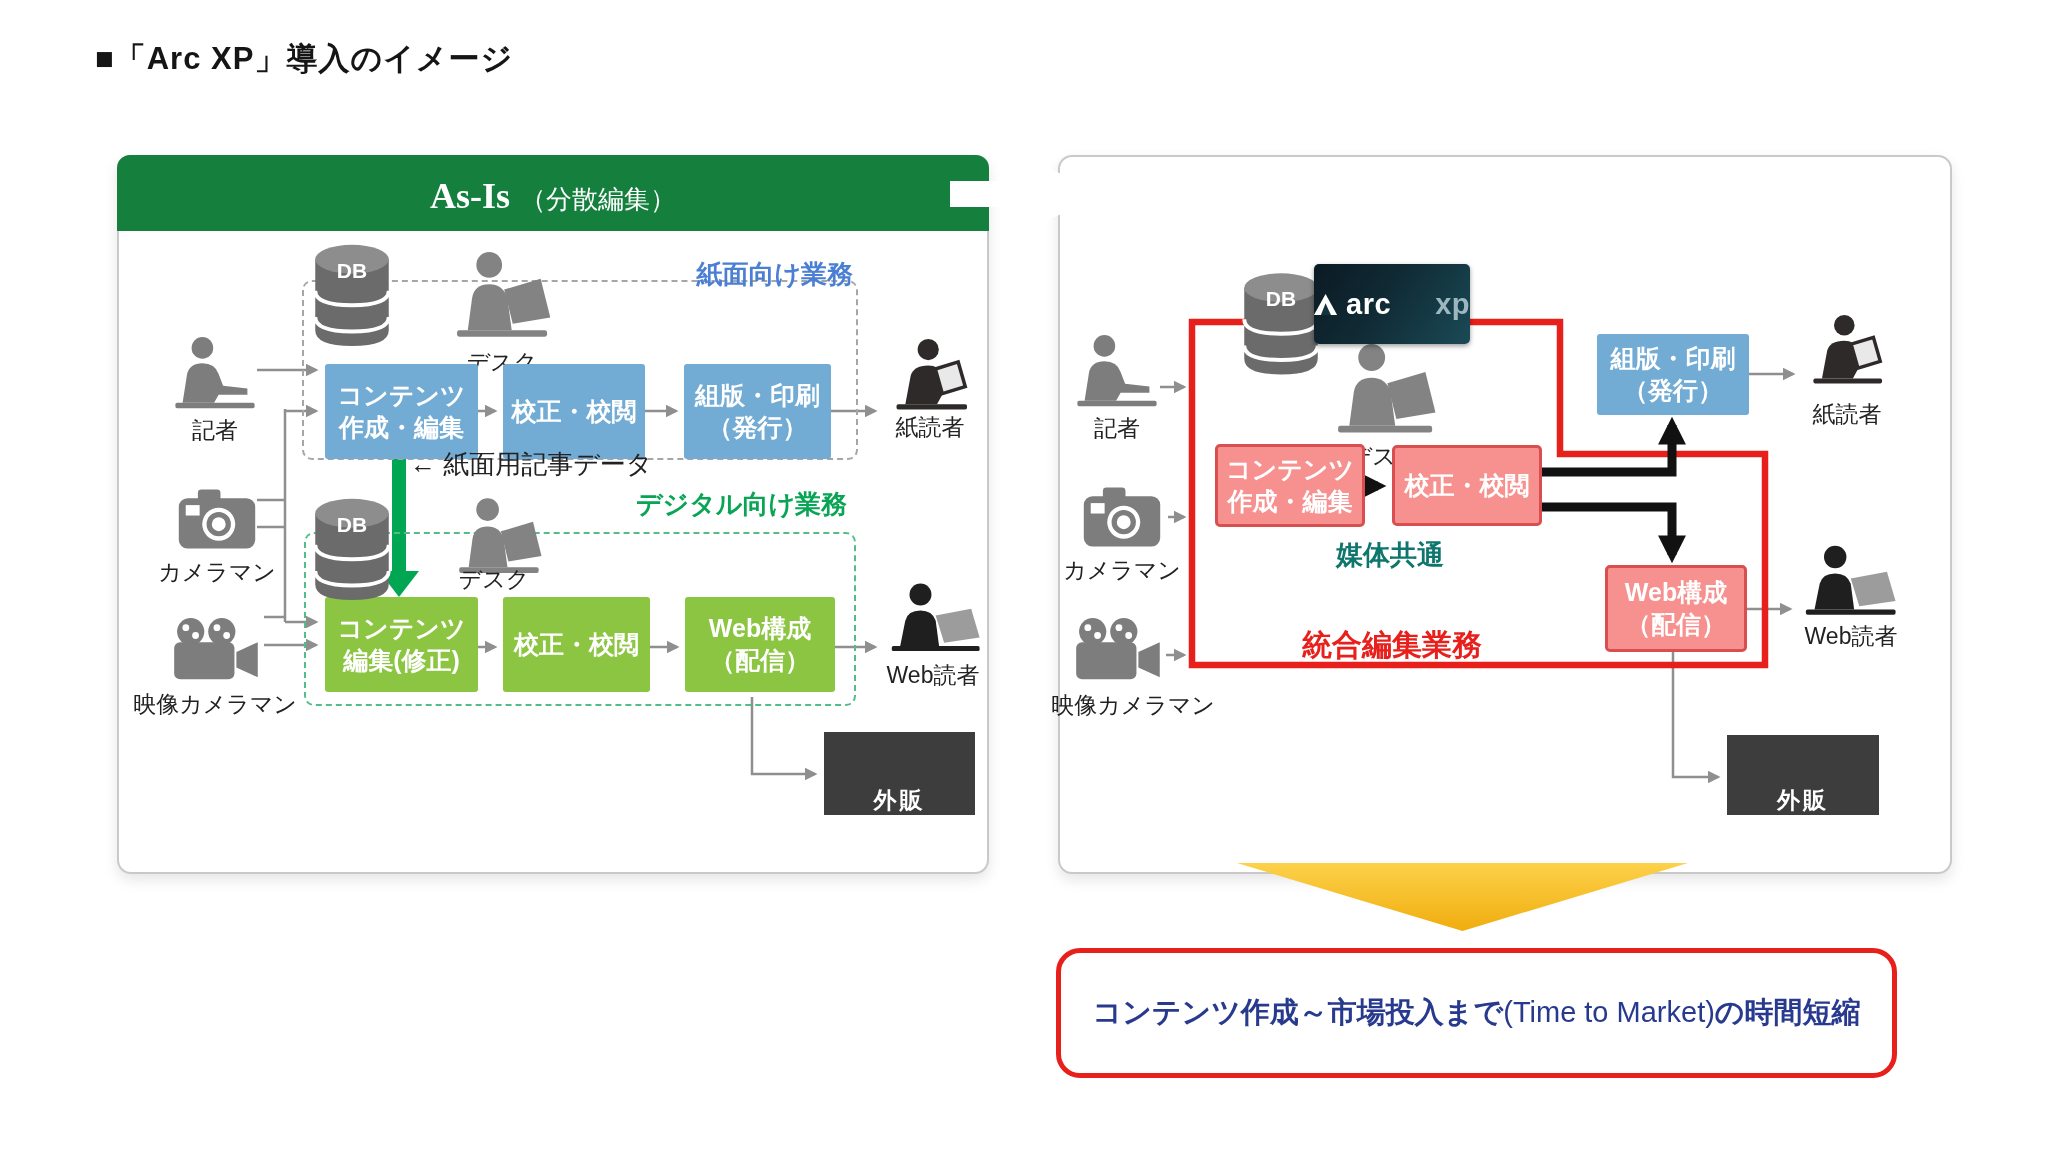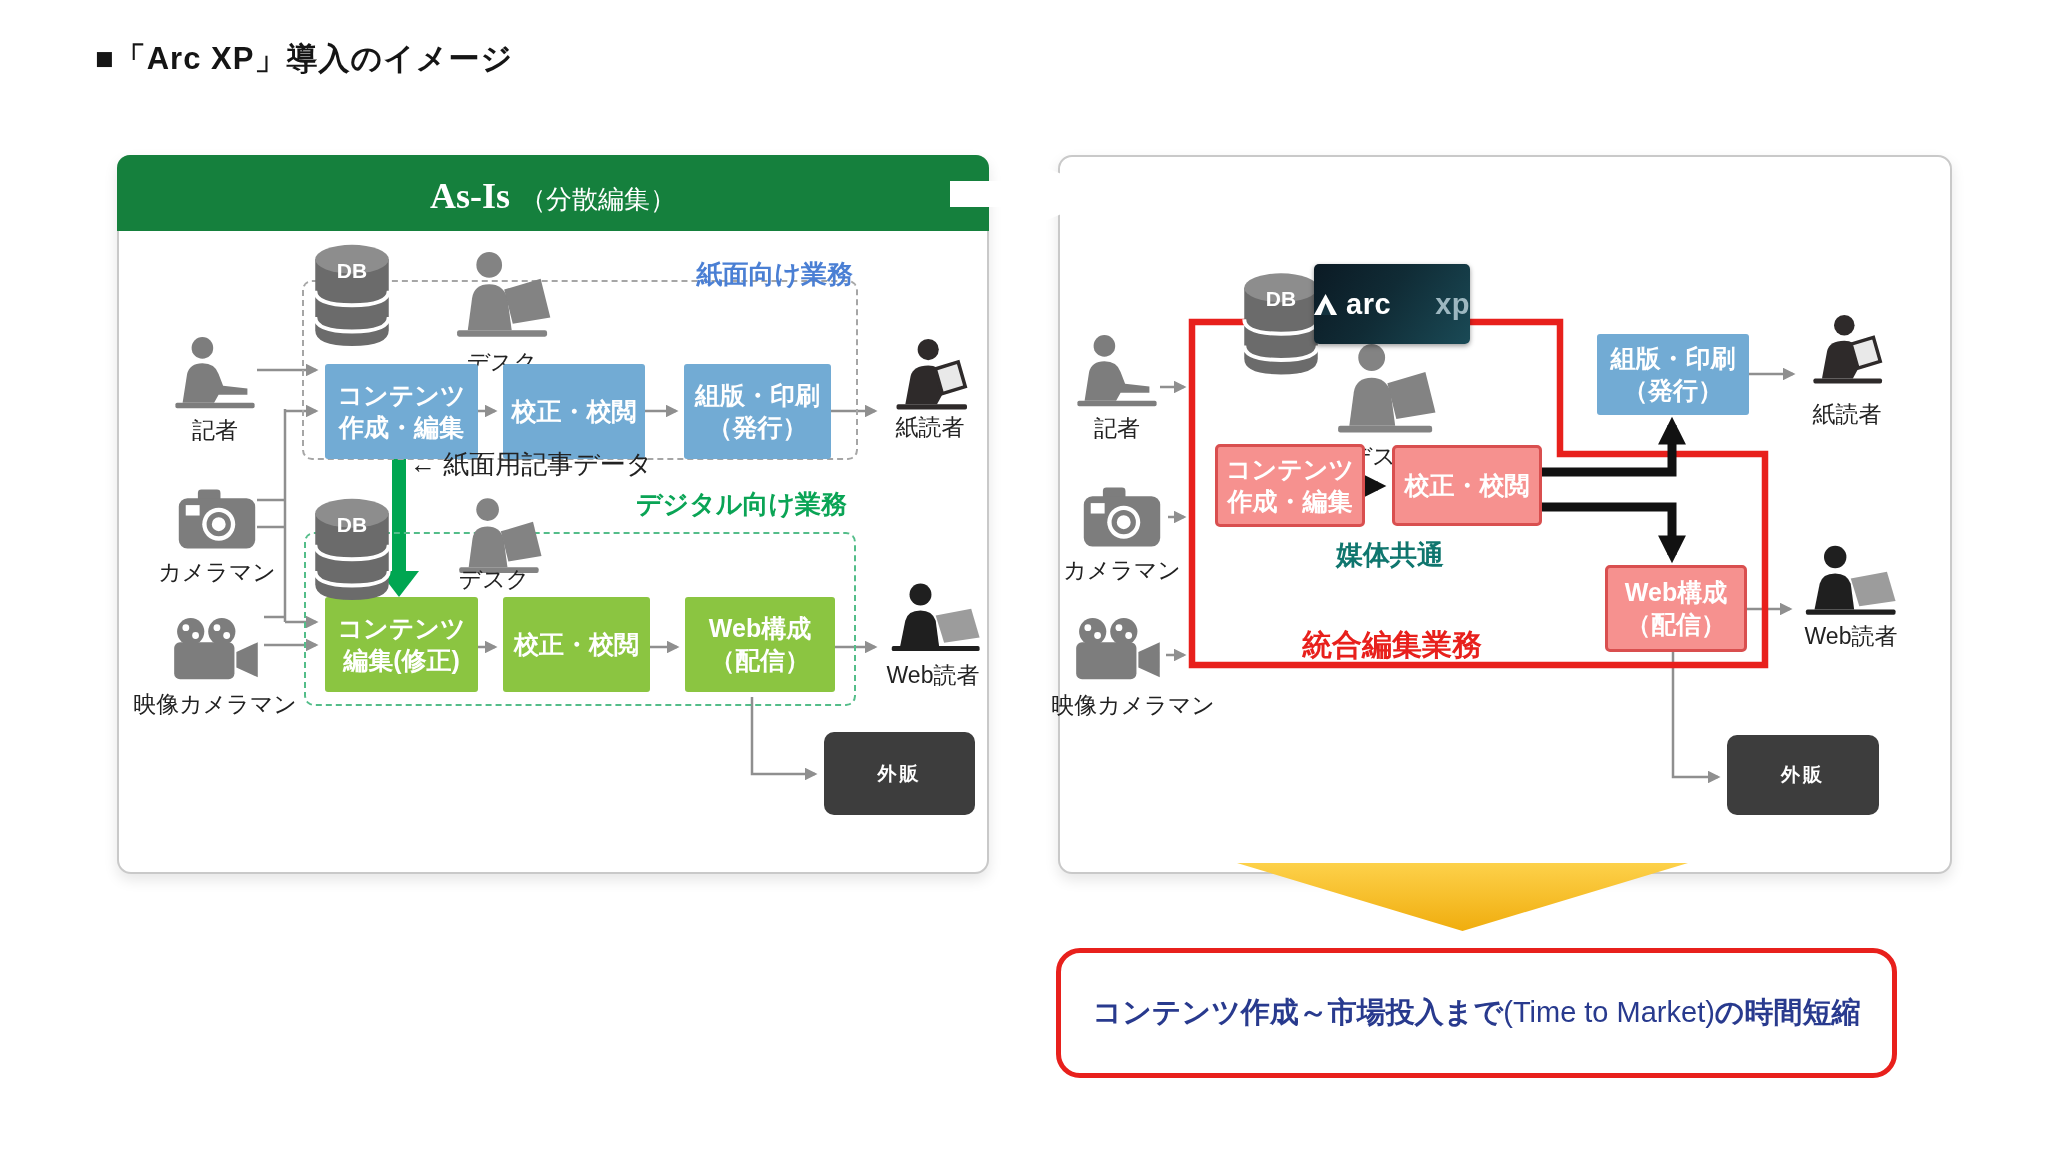--- a/index.html
+++ b/index.html
@@ -19,21 +19,21 @@
   .block-arrow{position:absolute;left:950px;top:156px;width:156px;height:76px;background:#fff;z-index:30;
     clip-path:polygon(0 33%,52% 33%,52% 6%,100% 50%,52% 94%,52% 67%,0 67%);
     filter:drop-shadow(0 0 2px rgba(0,0,0,.35));}
 
   .overlay{position:absolute;left:0;top:0;z-index:1;}
 
   .fbox{position:absolute;display:flex;flex-direction:column;align-items:center;justify-content:center;color:#fff;font-weight:bold;font-size:25px;line-height:1.25;text-align:center;border-radius:3px;z-index:3;}
   .blue{background:#72abd4;}
   .green{background:#8bc541;}
   .pink{background:#f6918f;border:3px solid #d94f4f;border-radius:5px;box-sizing:border-box;}
-  .dark{background:#3d3d3d;font-size:19px;letter-spacing:3px;border-radius:10px;}
+  .dark{background:#3d3d3d;font-size:23px;letter-spacing:3px;border-radius:0;justify-content:flex-end;}
 
   .dash-gray{position:absolute;border:2.5px dashed #a6a6a6;border-radius:10px;z-index:1;}
   .dash-green{position:absolute;border:2.5px dashed #53bd89;border-radius:10px;z-index:1;}
 
   .alabel{position:absolute;transform:translateX(-50%);font-size:23px;color:#222;white-space:nowrap;z-index:3;}
   .slabel{position:absolute;font-weight:bold;font-size:26px;white-space:nowrap;z-index:3;}
   .s-blue{color:#4a7fd4;}
   .s-green{color:#0aa455;}
   .note{position:absolute;font-size:26px;color:#222;white-space:nowrap;z-index:3;}
   .b-label{position:absolute;transform:translateX(-50%);font-weight:bold;white-space:nowrap;z-index:4;}

